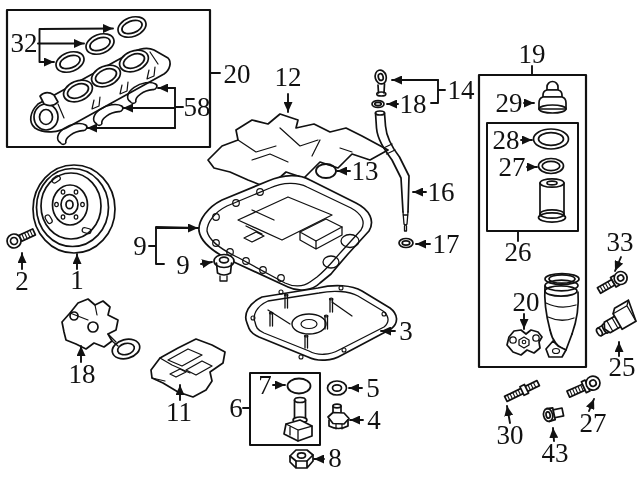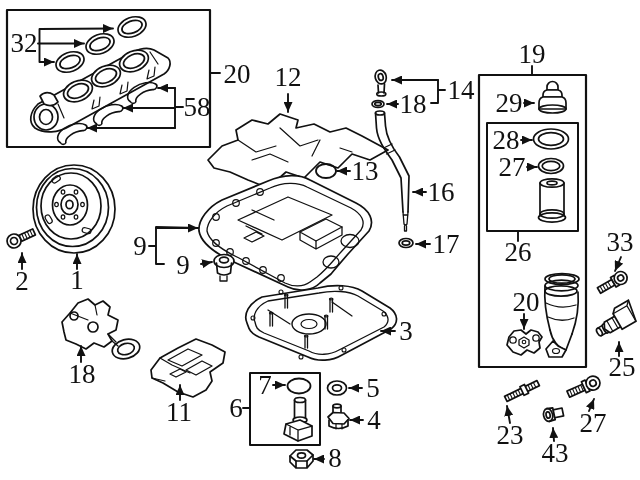--- a/index.html
+++ b/index.html
@@ -400,21 +400,21 @@
 <div class="co" style="left:365px;top:171px">13</div>
 <div class="co" style="left:461px;top:90px">14</div>
 <div class="co" style="left:413px;top:104px">18</div>
 <div class="co" style="left:441px;top:192px">16</div>
 <div class="co" style="left:446px;top:244px">17</div>
 <div class="co" style="left:82px;top:374px">18</div>
 <div class="co" style="left:532px;top:54px">19</div>
 <div class="co" style="left:526px;top:302px">20</div>
 <div class="co" style="left:593px;top:423px">27</div>
 <div class="co" style="left:620px;top:242px">33</div>
-<div class="co" style="left:510px;top:435px">23</div>
+<div class="co" style="left:510px;top:435px">30</div>
 <div class="co" style="left:555px;top:453px">43</div>
 <div class="co" style="left:622px;top:367px">25</div>
 <div class="co" style="left:518px;top:252px">26</div>
 <div class="co" style="left:512px;top:167px">27</div>
 <div class="co" style="left:506px;top:140px">28</div>
 <div class="co" style="left:509px;top:103px">29</div>
 <div class="co" style="left:237px;top:74px">20</div>
 <div class="co" style="left:197px;top:107px">58</div>
 <div class="co" style="left:24px;top:43px">32</div>
 

